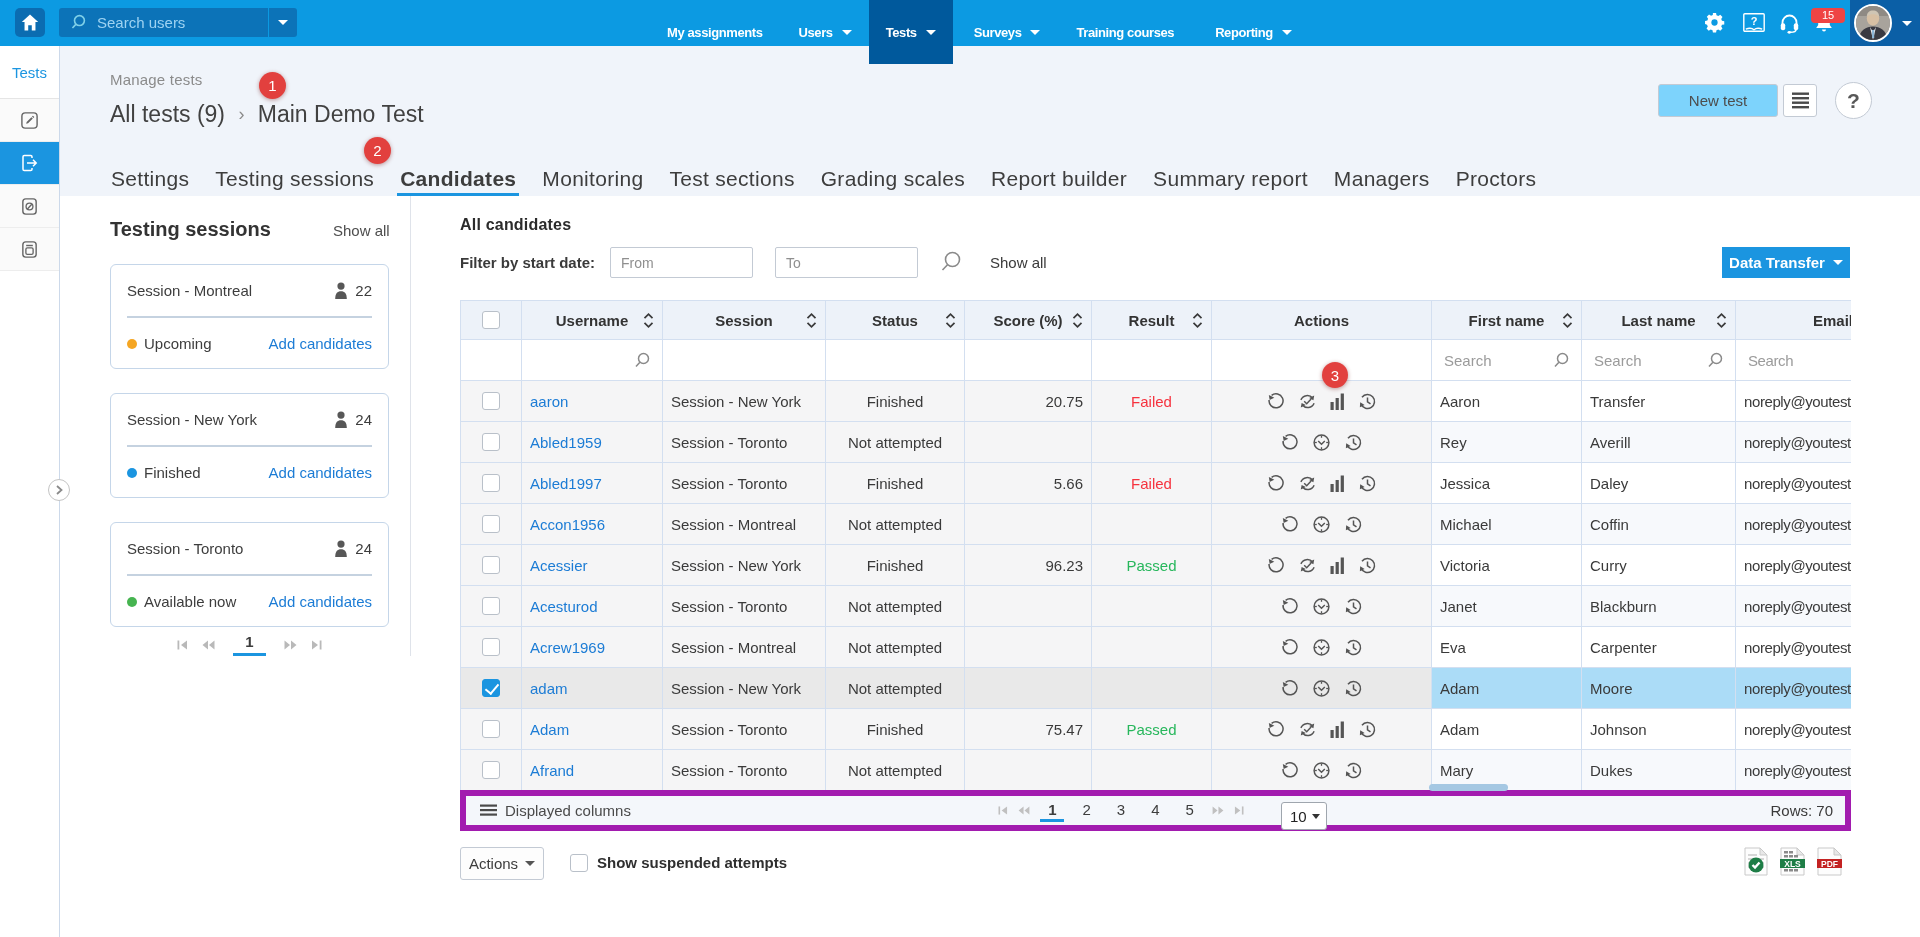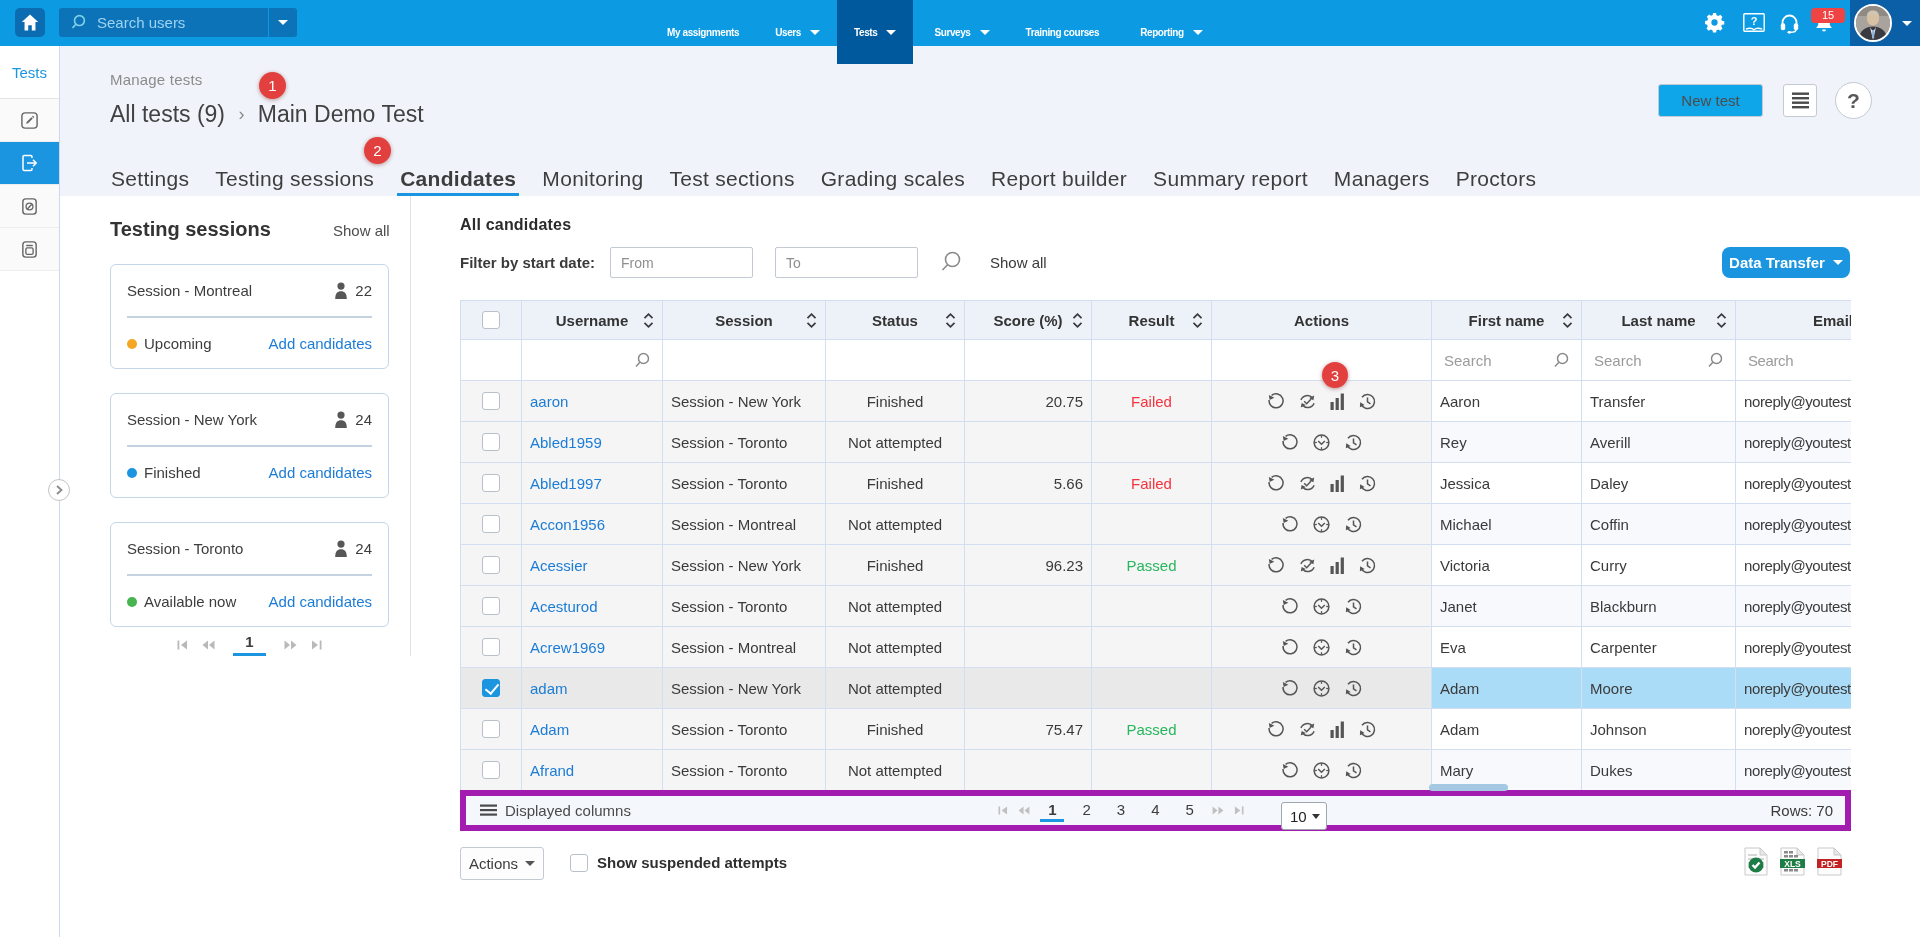--- a/index.html
+++ b/index.html
@@ -5,21 +5,21 @@
 * { margin:0; padding:0; box-sizing:border-box; }
 html,body { width:1920px; height:937px; font-family:"Liberation Sans", sans-serif; background:#fff; overflow:hidden; position:relative; }
 a { text-decoration:none; }
 
 
 .topbar { position:absolute; top:0; left:0; width:1920px; height:46px; background:#0c9ae2; z-index:50; }
 .homebtn { position:absolute; left:15px; top:8px; width:30px; height:29px; background:#0b6cb1; border-radius:5px; display:flex; align-items:center; justify-content:center; }
 .searchbox { position:absolute; left:59px; top:8px; width:238px; height:29px; background:#0c73b8; border-radius:3px; display:flex; align-items:center; color:#9ed3f2; font-size:15px; }
 .searchbox .dd { position:absolute; right:0; top:0; width:29px; height:29px; border-left:1px solid #0c9ae2; display:flex; align-items:center; justify-content:center; }
 .navmenu { position:absolute; left:650px; top:0; height:46px; display:flex; }
-.navitem { height:64px; display:flex; align-items:center; padding:0 17px; color:#fff; font-size:10px; font-weight:700; letter-spacing:-0.4px; }
+.navitem { height:64px; display:flex; align-items:center; padding:0 17px; color:#fff; font-size:13px; font-weight:700; letter-spacing:-0.4px; }
 .navitem.active { background:#00599c; }
 .navmenu .navitem:nth-child(2){margin-left:2px}
 .navmenu .navitem:nth-child(3){margin-left:0}
 .navmenu .navitem:nth-child(4){margin-left:4px}
 .navmenu .navitem:nth-child(5){margin-left:2px}
 .navmenu .navitem:nth-child(6){margin-left:7px}
 .caret { display:inline-block; width:0; height:0; border-left:5px solid transparent; border-right:5px solid transparent; border-top:5px solid #fff; margin-left:9px; }
 .ticon { position:absolute; top:12px; }
 .badge15 { position:absolute; left:1811px; top:8px; background:#ef4444; color:#fff; font-size:11px; font-weight:400; border-radius:4px; padding:1px 11px 2px; z-index:2; }
 .avatarbox { position:absolute; right:0; top:0; width:70px; height:46px; background:#0b5fa6; }
@@ -35,21 +35,21 @@
 
 .pagehead { position:absolute; top:46px; left:60px; width:1860px; height:150px; background:#f0f4fa; z-index:10; }
 .crumb-small { position:absolute; left:50px; top:25px; color:#8b8b8b; font-size:15px; letter-spacing:0.2px; }
 .crumb-big { position:absolute; left:50px; top:55px; font-size:23px; color:#414141; }
 .crumb-big .sep { color:#8b8b8b; font-size:18px; margin:0 7px; vertical-align:2px; }
 .numbadge { position:absolute; background:#e2403e; color:#fff; width:27px; height:27px; border-radius:50%; display:flex; align-items:center; justify-content:center; font-size:15px; box-shadow:0 1px 4px rgba(120,30,30,.45); z-index:12; }
 .tabs { position:absolute; left:38px; top:112px; height:38px; display:flex; }
 .tab { padding:9px 13px 15px; font-size:21px; color:#3d3d3d; position:relative; letter-spacing:0.3px; }
 .tab.active { font-weight:700; }
 .tab.active:after { content:""; position:absolute; left:10px; right:10px; bottom:0; height:3px; background:#1b95e0; }
-.newtest { position:absolute; left:1598px; top:38px; width:105px; height:33px; background:#0ea5e9; border:1px solid #c3cad4; border-radius:3px; color:#4d4d4d; font-size:15px; display:flex; align-items:center; justify-content:center; }
+.newtest { position:absolute; left:1598px; top:38px; width:120px; height:33px; background:#7dd3fc; border:1px solid #c3cad4; border-radius:3px; color:#4d4d4d; font-size:15px; display:flex; align-items:center; justify-content:center; }
 .listbtn { position:absolute; left:1723px; top:38px; width:34px; height:33px; background:#fff; border:1px solid #c3cad4; border-radius:3px; display:flex; align-items:center; justify-content:center; }
 .helpbtn { position:absolute; left:1775px; top:36px; width:37px; height:37px; background:#fff; border:1px solid #c3cad4; border-radius:50%; color:#585858; font-size:21px; font-weight:700; display:flex; align-items:center; justify-content:center; }
 
 
 .sessions { position:absolute; top:196px; left:60px; width:350px; height:741px; background:#fff; z-index:5; }
 .vsep { position:absolute; top:196px; left:410px; width:1px; height:460px; background:#dfe3ea; z-index:6; }
 .sessions h2 { position:absolute; left:50px; top:22px; font-size:20px; color:#333; }
 .sessions .showall { position:absolute; left:273px; top:26px; color:#4d4d4d; font-size:15px; }
 .card { position:absolute; left:50px; width:279px; height:105px; border:1px solid #c5d6e9; border-radius:6px; padding:0 16px; }
 .card .row1 { display:flex; justify-content:space-between; align-items:center; font-size:15px; color:#3d3d3d; height:53px; border-bottom:2px solid #c5d2e0; }
@@ -59,21 +59,21 @@
 .card a { color:#1c7cd5; }
 .pgn { position:absolute; left:50px; top:437px; width:279px; display:flex; align-items:center; justify-content:center; gap:14px; }
 .pgn .cur { color:#3d3d3d; font-size:15px; font-weight:700; border-bottom:3px solid #1b95e0; padding:0 12px 3px; margin:0 4px; }
 
 
 .main { position:absolute; top:196px; left:410px; width:1510px; height:741px; background:#fff; z-index:4; font-size:15px; color:#3a3a3a; }
 .main h1 { position:absolute; left:50px; top:20px; font-size:16px; color:#2b2b2b; letter-spacing:0.2px; }
 .flbl { position:absolute; left:50px; top:58px; font-weight:700; }
 .finput { position:absolute; top:51px; width:143px; height:31px; border:1px solid #c3cad4; border-radius:2px; color:#8f8f8f; font-size:14px; display:flex; align-items:center; padding-left:10px; background:#fff; }
 .showall2 { position:absolute; left:580px; top:58px; }
-.dtbtn { position:absolute; left:1312px; top:51px; width:128px; height:31px; background:#1b95e0; color:#fff; font-size:15px; font-weight:700; border-radius:8px; display:flex; align-items:center; justify-content:center; }
+.dtbtn { position:absolute; left:1312px; top:51px; width:128px; height:31px; background:#1b95e0; color:#fff; font-size:15px; font-weight:700; border-radius:0; display:flex; align-items:center; justify-content:center; }
 .dtbtn .caret { margin-left:8px; border-top-color:#fff; }
 
 .tblwrap { position:absolute; left:50px; top:104px; width:1391px; height:491px; overflow:hidden; }
 .tbl { border-collapse:collapse; table-layout:fixed; width:1470px; font-size:15px; color:#3a3a3a; }
 .tbl th, .tbl td { border:1px solid #d3dff0; padding:0 8px; white-space:nowrap; }
 .tbl .frow td { padding:0 12px; }
 .tbl thead th { background:#edf2f9; font-weight:700; height:39px; position:relative; text-align:center; color:#333; }
 .tbl .frow td { background:#fff; height:41px; position:relative; }
 .tbl tbody td { background:#f5f5f6; height:41px; }
 .tbl tbody td.hl { background:#fff; }

